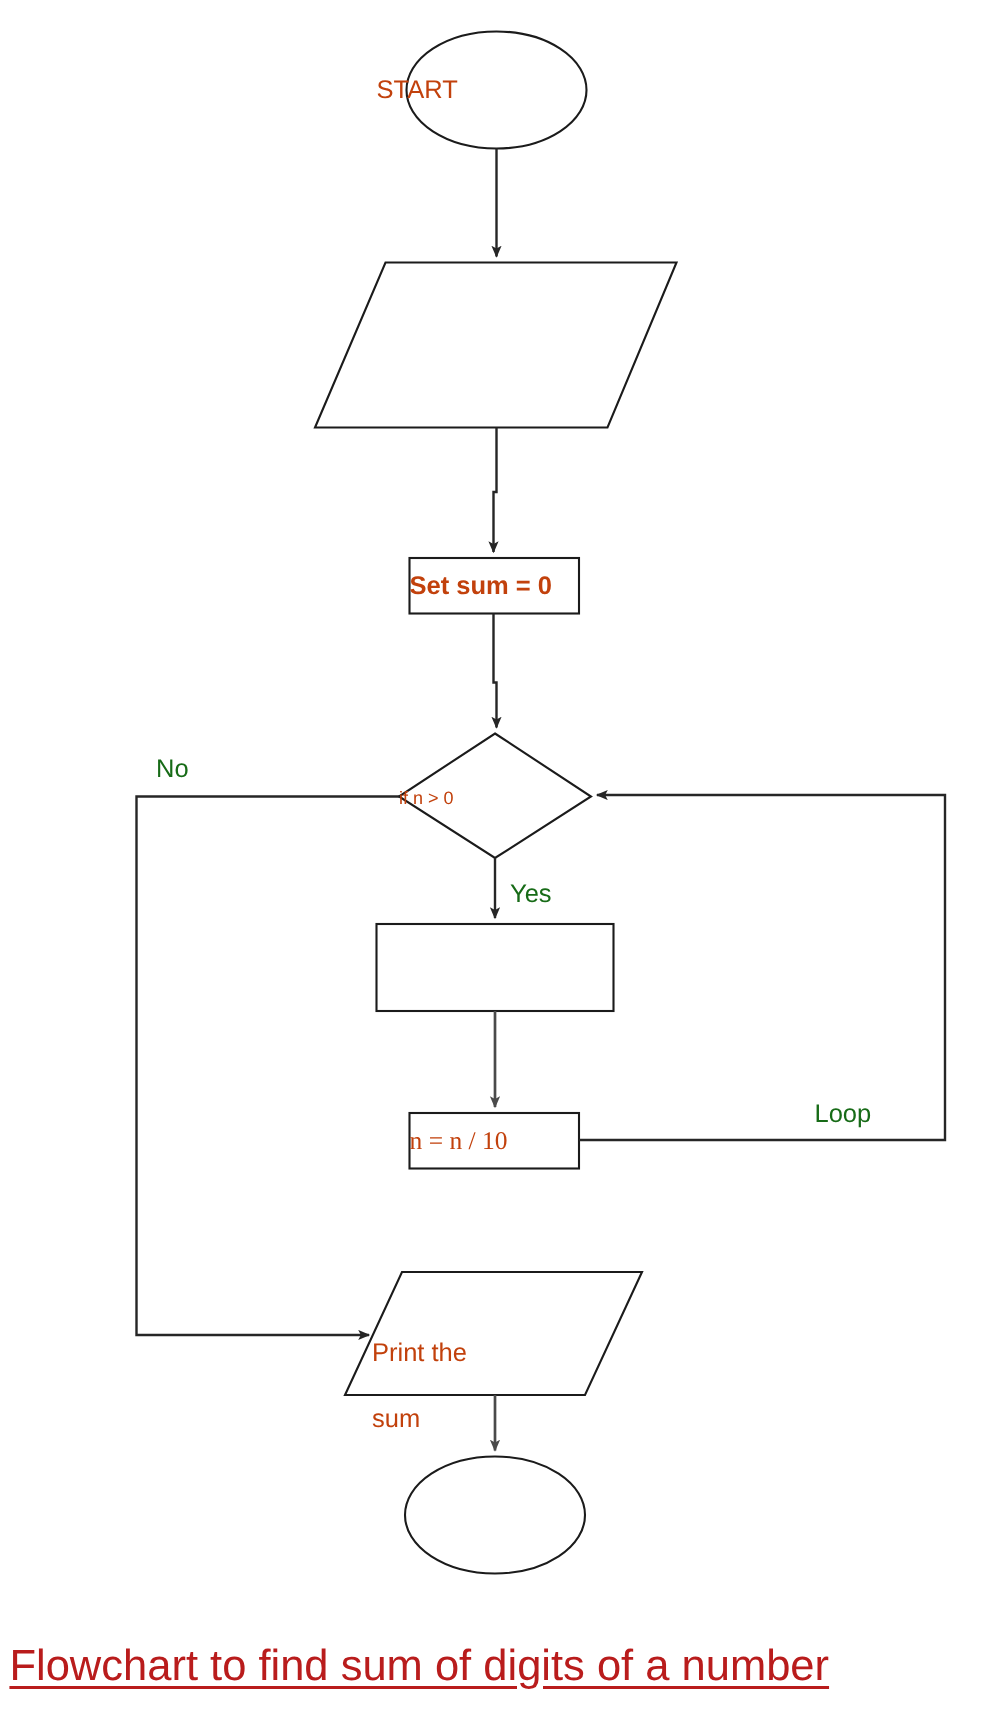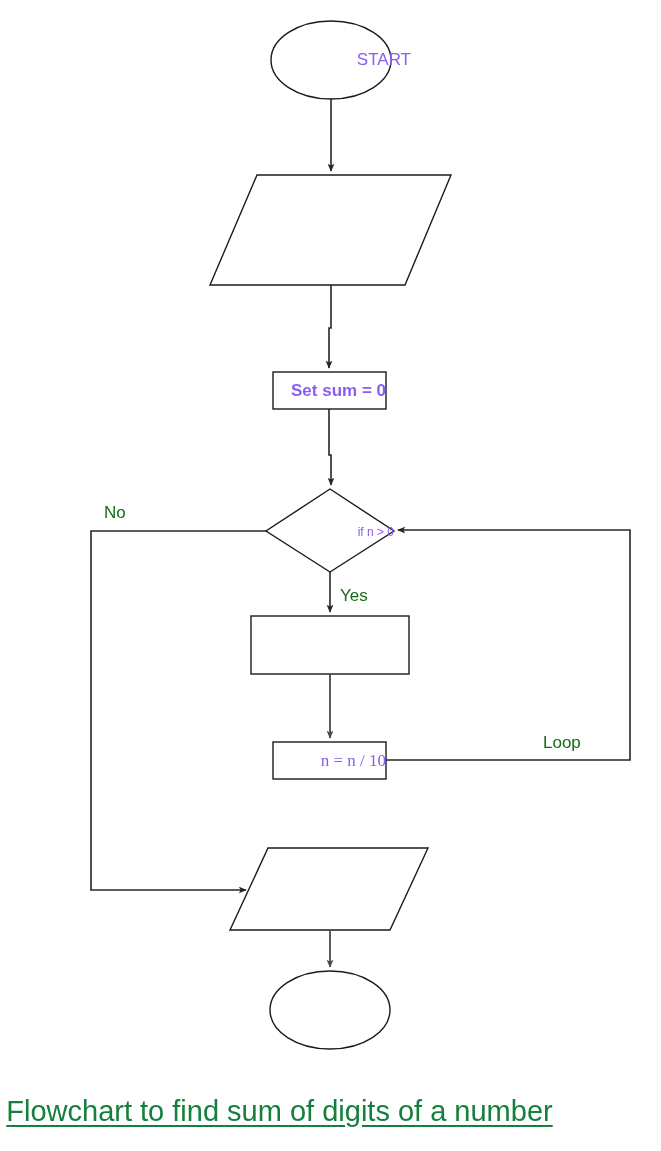--- a/index.html
+++ b/index.html
@@ -39,25 +39,25 @@
     stroke-width: 1.6;
     fill: none;
   }
   .conn-line-soft {
     stroke: #4a4a4a;
     stroke-width: 1.8;
     fill: none;
   }
   .node-text {
     position: absolute;
-    color: #8b5cf6;
+    color: #c2410c;
     font-family: "Liberation Sans", sans-serif;
     font-size: 17px;
     line-height: 22px;
-    text-align: right;
+    text-align: left;
     white-space: pre-line;
     user-select: none;
   }
   .node-text b {
     font-weight: bold;
   }
   .edge-label {
     position: absolute;
     color: #176b17;
     font-family: "Liberation Sans", sans-serif;
@@ -65,21 +65,21 @@
     line-height: 20px;
     white-space: nowrap;
     user-select: none;
   }
   #chart-title {
     position: absolute;
     left: 0;
     top: 1093px;
     width: 559px;
     text-align: center;
-    color: #15803d;
+    color: #b91c1c;
     font-family: "Liberation Sans", sans-serif;
     font-size: 29px;
     line-height: 36px;
     text-decoration: underline;
     text-underline-offset: 4px;
     user-select: none;
   }
 </style>
 </head>
 <body>
@@ -132,20 +132,24 @@
   <div class="node-text" style="left:251px; top:49px; width:160px;">START</div>
 
 
   <div class="node-text" style="left:273px; top:380px; width:113px;font-weight:bold;">Set sum = 0</div>
 
   <div class="node-text" style="left:266px; top:521px; width:128px; font-size:12px;">if n &gt; 0</div>
 
 
   <div class="node-text" style="left:273px; top:750px; width:113px;font-family:Liberation Serif, serif;">n = n / 10</div>
 
+  <div class="node-text" style="left:248px; top:869px; width:160px;">
+    <span>Print the</span><br>
+    <span>sum</span>
+  </div>
 
 
   <div class="edge-label" style="left:104px; top:503px;">No</div>
 
   <div class="edge-label" style="left:340px; top:586px;">Yes</div>
 
   <div class="edge-label" style="left:543px; top:733px;text-align:center;">Loop</div>
 
   <div id="chart-title">Flowchart to find sum of digits of a number</div>
 

